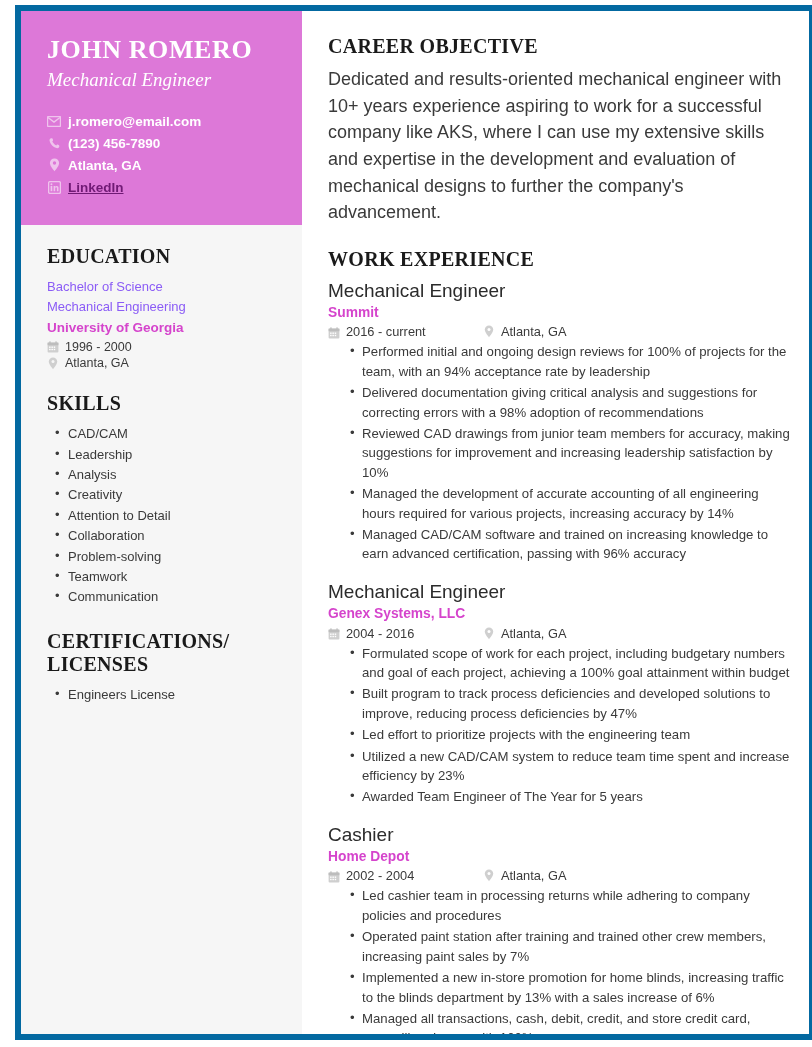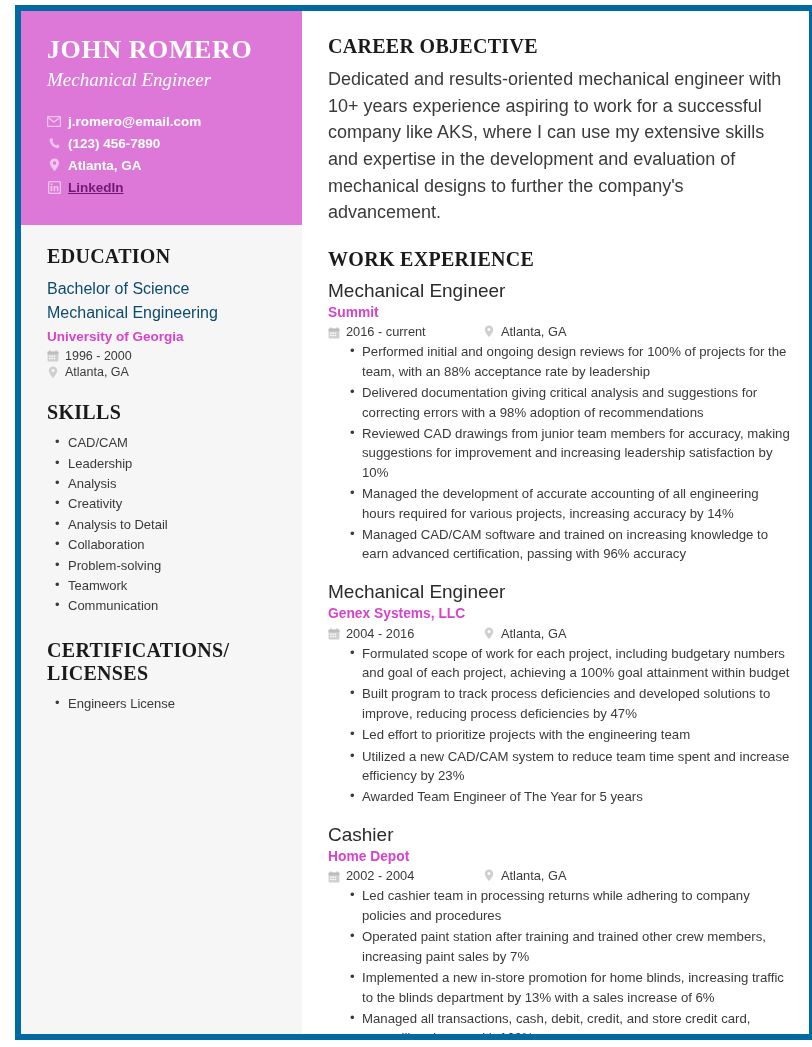--- a/index.html
+++ b/index.html
@@ -92,22 +92,22 @@
   .side-heading {
     font-family: "Liberation Serif", serif;
     font-weight: bold;
     font-size: 20px;
     color: #1a1a1a;
     letter-spacing: 0.3px;
     margin: 0 0 9px 0;
     line-height: 1.15;
   }
   .edu-line {
-    font-size: 16px;
-    color: #0c4a6e;
+    font-size: 13px;
+    color: #8b5cf6;
     line-height: 1.52;
   }
   .edu-school {
     font-size: 13.5px;
     color: #d544cc;
     font-weight: bold;
     line-height: 1.6;
     margin-bottom: 2px;
   }
   .meta-row {
@@ -321,21 +321,21 @@
         </div>
       </section>
 
       <section class="side-section">
         <h2 class="side-heading">SKILLS</h2>
         <ul class="bullets">
           <li>CAD/CAM</li>
           <li>Leadership</li>
           <li>Analysis</li>
           <li>Creativity</li>
-          <li>Analysis to Detail</li>
+          <li>Attention to Detail</li>
           <li>Collaboration</li>
           <li>Problem-solving</li>
           <li>Teamwork</li>
           <li>Communication</li>
         </ul>
       </section>
 
       <section class="side-section">
         <h2 class="side-heading">CERTIFICATIONS/ LICENSES</h2>
         <ul class="bullets">
@@ -381,21 +381,21 @@
             <span class="m-icon">
               <svg width="10" height="13" viewBox="0 0 10 13">
                   <path d="M5 0.5 C2.6 0.5 0.8 2.3 0.8 4.6 C0.8 7.6 5 12.2 5 12.2 C5 12.2 9.2 7.6 9.2 4.6 C9.2 2.3 7.4 0.5 5 0.5 Z" fill="#cfcfcf"></path>
                   <circle cx="5" cy="4.5" r="1.5" fill="#ffffff"></circle>
                 </svg>
             </span>
             <span>Atlanta, GA</span>
           </span>
         </div>
         <ul class="exp-bullets">
-          <li>Performed initial and ongoing design reviews for 100% of projects for the team, with an 88% acceptance rate by leadership</li>
+          <li>Performed initial and ongoing design reviews for 100% of projects for the team, with an 94% acceptance rate by leadership</li>
           <li>Delivered documentation giving critical analysis and suggestions for correcting errors with a 98% adoption of recommendations</li>
           <li>Reviewed CAD drawings from junior team members for accuracy, making suggestions for improvement and increasing leadership satisfaction by 10%</li>
           <li>Managed the development of accurate accounting of all engineering hours required for various projects, increasing accuracy by 14%</li>
           <li>Managed CAD/CAM software and trained on increasing knowledge to earn advanced certification, passing with 96% accuracy</li>
         </ul>
       </div>
 
       <div class="exp-entry">
         <div class="exp-role">Mechanical Engineer</div>
         <div class="exp-company">Genex Systems, LLC</div>

